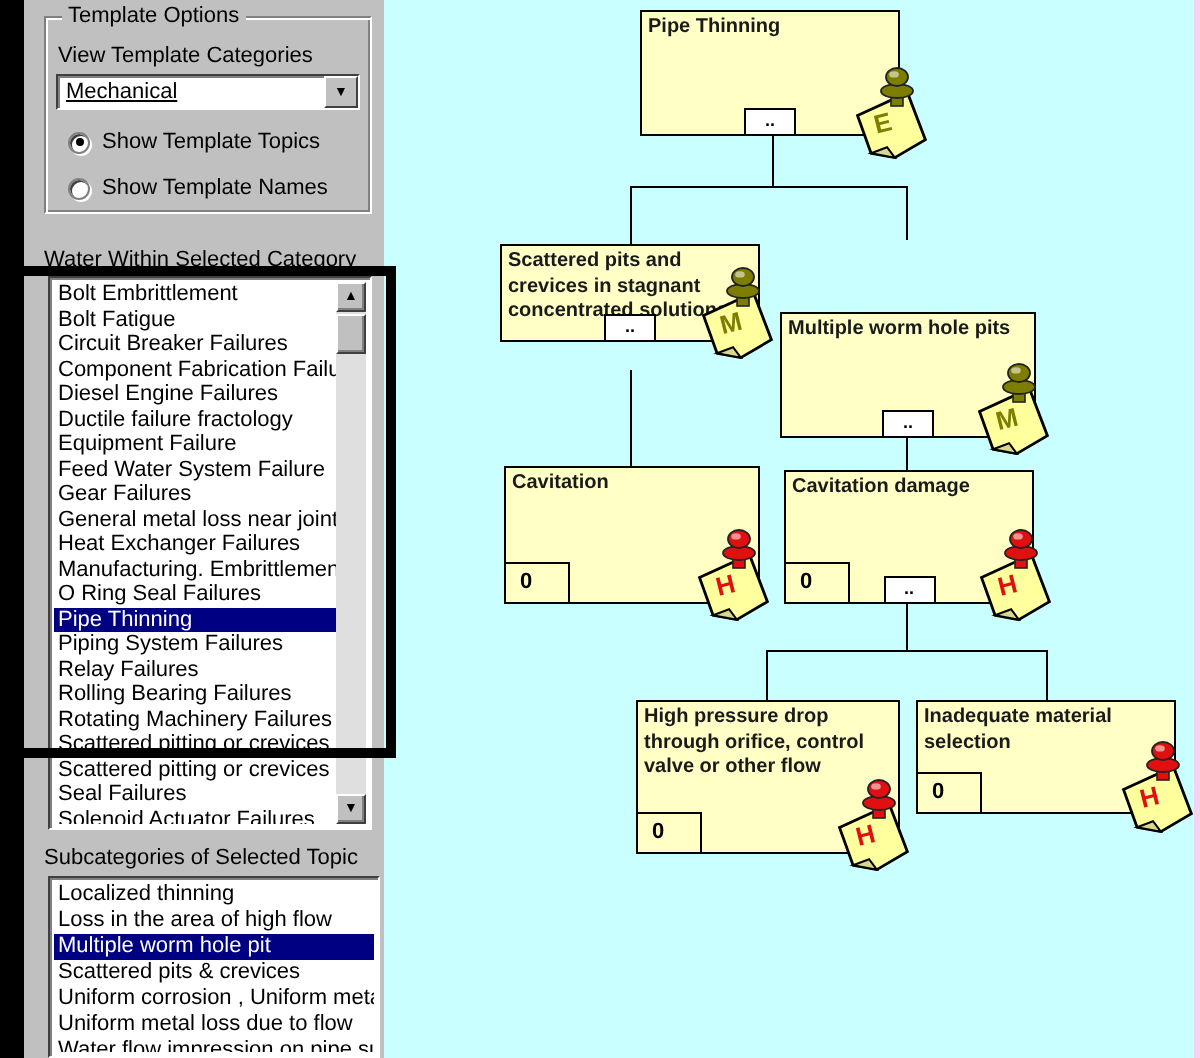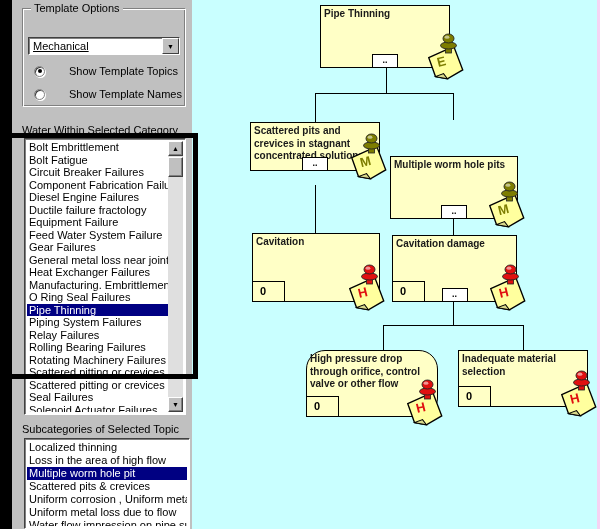--- a/index.html
+++ b/index.html
@@ -19,21 +19,21 @@
               box-shadow:inset 1px 1px 0 #fff, inset -1px -1px 0 #808080; }
   .groupbox-label { position:absolute; left:8px; top:-7px; background:#c0c0c0; padding:0 3px; font-size:11px; }
 
   .combobox { position:absolute; left:5px; top:28px; width:152px; height:18px; background:#fff;
               border:1px solid; border-color:#404040 #fff #fff #404040;
               box-shadow:inset 1px 1px 0 #808080; display:flex; align-items:center; }
   .combobox-value { font-size:11px; padding-left:4px; flex:1; overflow:hidden; white-space:nowrap;text-decoration:underline; }
   .combo-btn { width:17px; height:100%; background:#c0c0c0; border:1px solid; border-color:#fff #404040 #404040 #fff;
                display:flex; align-items:center; justify-content:center; font-size:7px; color:#000; }
 
-  .radio-row { position:absolute; left:11px; display:flex; align-items:center; gap:24px; }
+  .radio-row { position:absolute; left:11px; display:flex; align-items:center; gap:6px; }
   .radio-circle { width:11px; height:11px; border-radius:50%; background:#fff;
                   border:1px solid #808080; box-shadow:inset 1px 1px 0 #404040, 1px 1px 0 #fff;
                   position:relative; flex:0 0 auto; }
   .radio-circle.checked::after { content:""; position:absolute; left:2.5px; top:2.5px; width:4px; height:4px;
                   border-radius:50%; background:#000; }
   .radio-label { font-size:11px; white-space:nowrap; }
 
   .listbox { position:absolute; background:#fff; border:1px solid; border-color:#404040 #fff #fff #404040;
              box-shadow:inset 1px 1px 0 #808080; overflow:hidden; }
   .lb-rows { position:absolute; left:2px; top:2px; right:17px; bottom:2px; overflow:hidden; }
@@ -95,20 +95,21 @@
       </g>
     </defs>
   </svg>
 
   <div class="left-black-strip"></div>
 
   <div class="left-panel">
 
     <div class="groupbox">
       <span class="groupbox-label">Template Options</span>
+      <span class="ui-label" style="left:6px; top:13px;">View Template Categories</span>
 
       <div class="combobox">
         <span class="combobox-value">Mechanical</span>
         <span class="combo-btn">▼</span>
       </div>
 
       <div class="radio-row" style="top:56px;">
         <span class="radio-circle checked"></span>
         <span class="radio-label">Show Template Topics</span>
       </div>
@@ -229,21 +230,21 @@
     <div class="count-box">0</div>
     <div class="expand-btn">..</div>
     <div class="note-icon icon-red" style="right:-10px; bottom:-11px;">
       <svg viewBox="0 0 38 48">
           <use href="#note-shape"></use>
         </svg>
       <span class="note-letter">H</span>
     </div>
   </div>
 
-  <div class="node" style="left:306px; top:350px; width:132px; height:67px;border-radius:19px;">
+  <div class="node" style="left:318px; top:350px; width:132px; height:77px;">
     <div class="node-label">High pressure drop through orifice, control valve or other flow</div>
     <div class="count-box">0</div>
     <div class="note-icon icon-red" style="right:-6px; bottom:-11px;">
       <svg viewBox="0 0 38 48">
           <use href="#note-shape"></use>
         </svg>
       <span class="note-letter">H</span>
     </div>
   </div>
 

